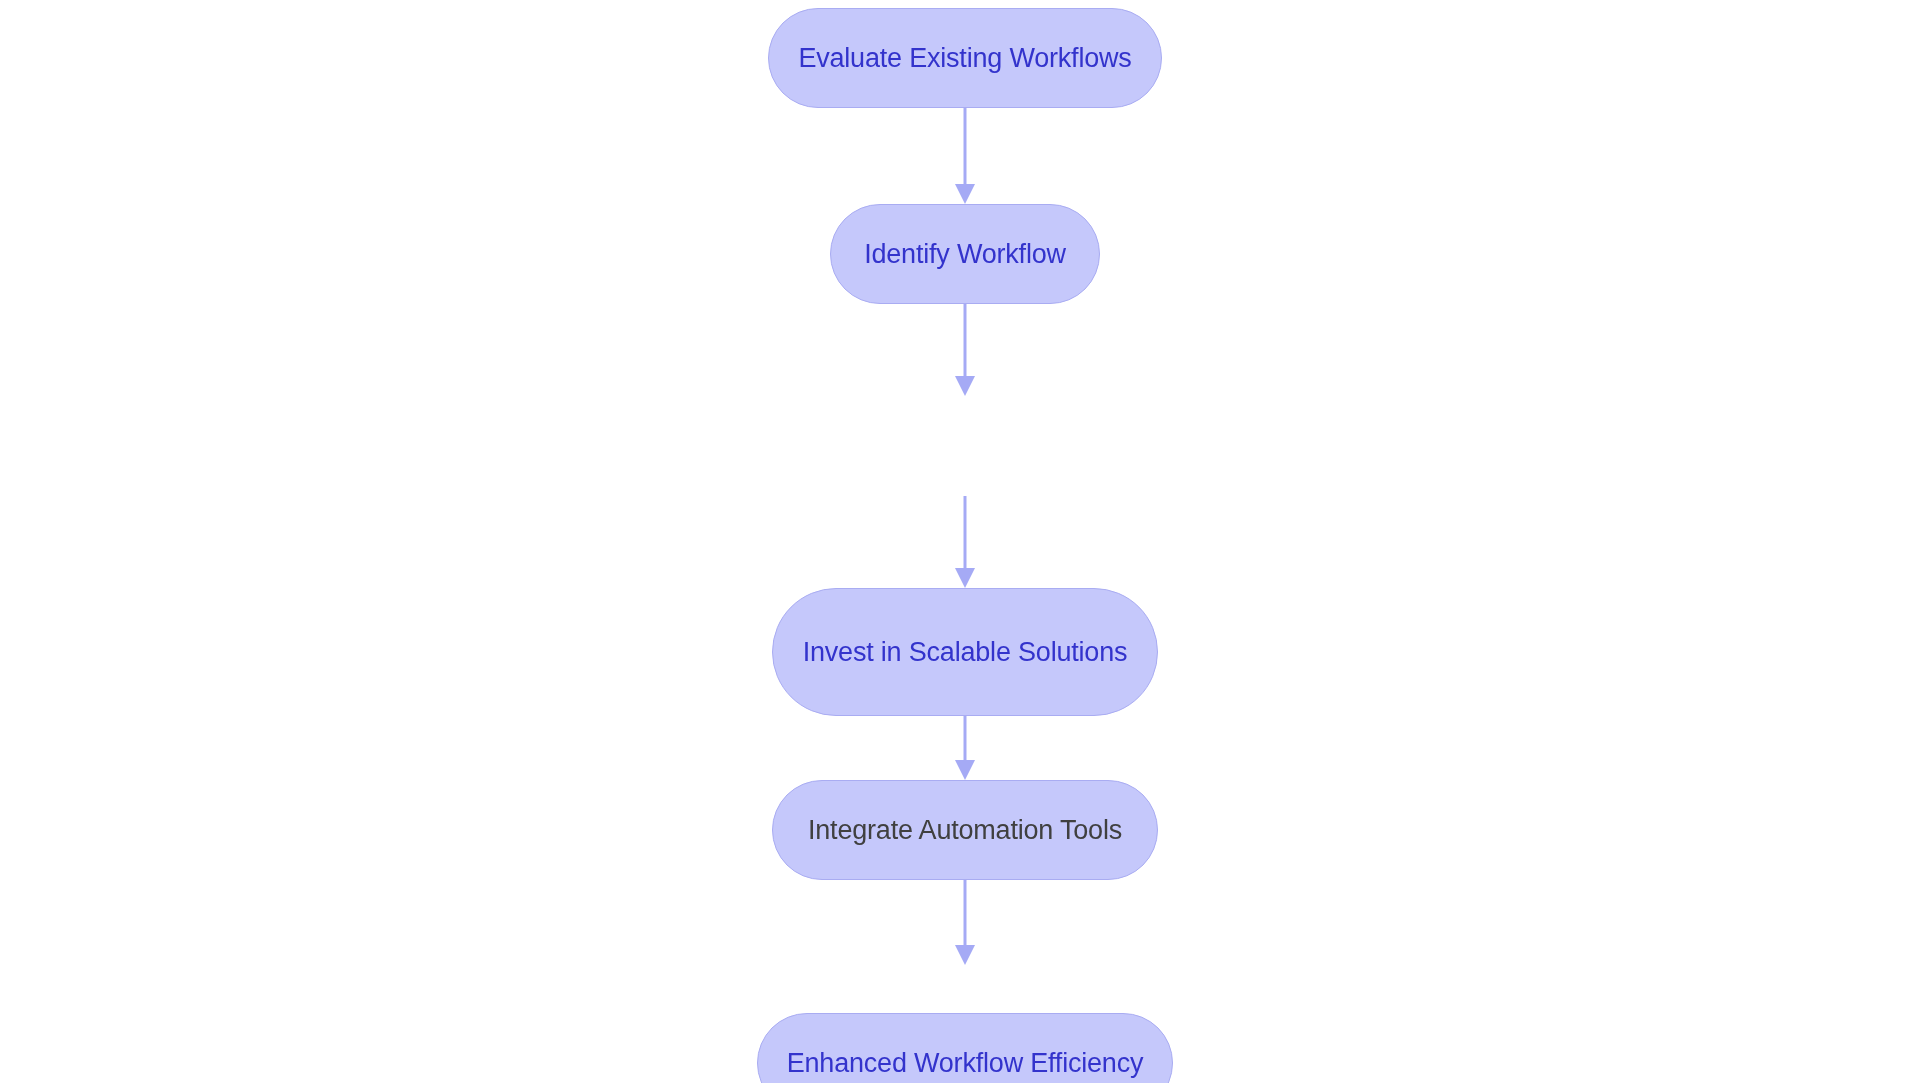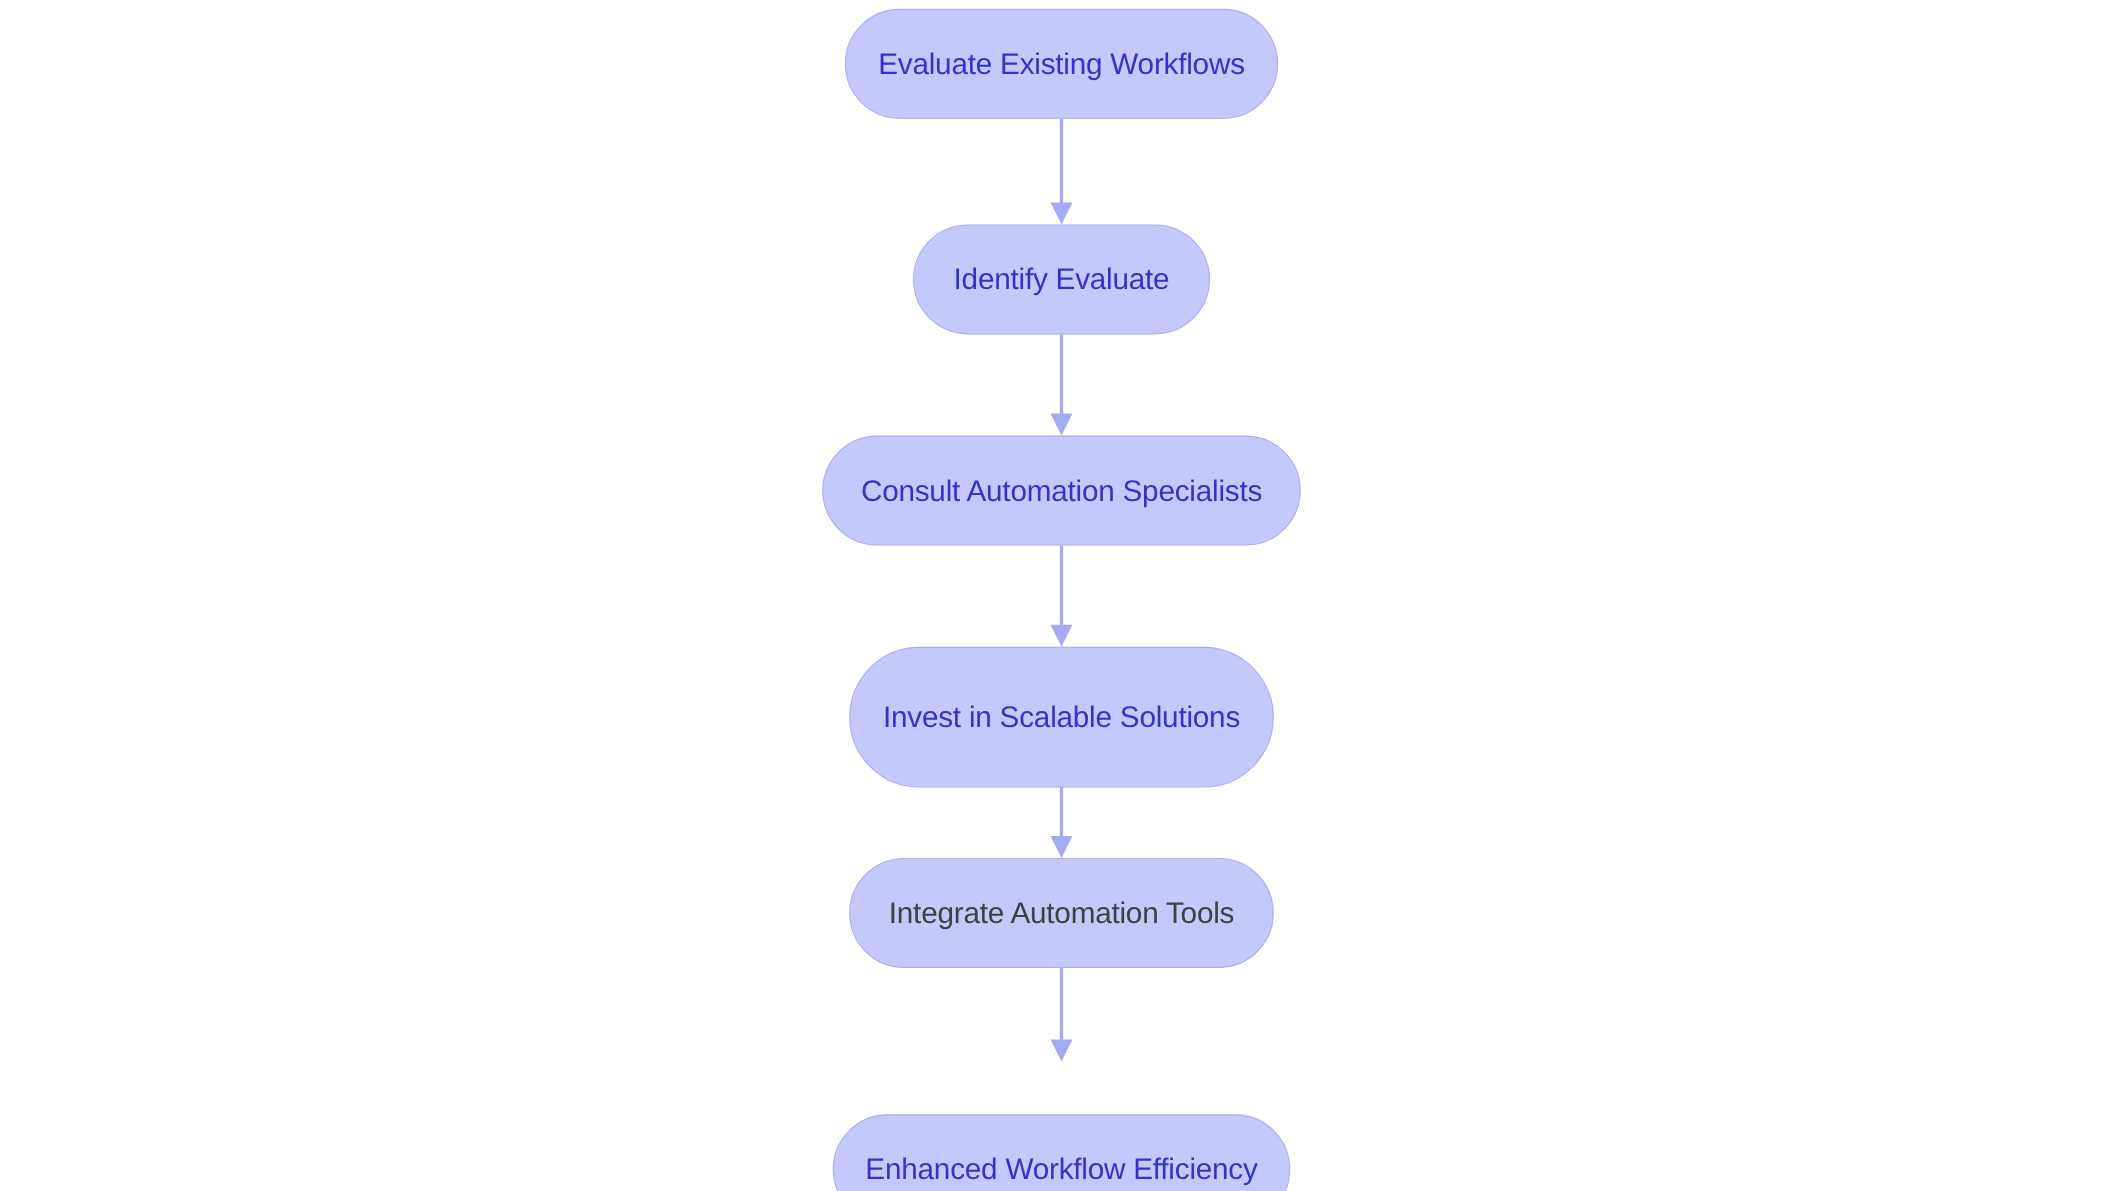--- a/index.html
+++ b/index.html
@@ -90,24 +90,21 @@
         <line x1="965" y1="880" x2="965" y2="948" stroke="#a5aaf5" stroke-width="3"></line>
         <polygon points="955,945 975,945 965,965" fill="#a5aaf5"></polygon>
       </g>
     </svg>
 
   <div id="node-layer">
       <div class="flow-node" style="left: 965px; top: 8px; width: 394px; height: 100px; background: rgb(197, 200, 251); border-color: rgb(169, 172, 242);">
         <span class="flow-node-label" style="color: rgb(51, 51, 204); font-size: 27px;">Evaluate Existing Workflows</span>
       </div>
       <div class="flow-node" style="left: 965px; top: 204px; width: 270px; height: 100px; background: rgb(197, 200, 251); border-color: rgb(169, 172, 242);">
-        <span class="flow-node-label" style="color: rgb(51, 51, 204); font-size: 27px;">Identify Evaluate</span>
-      </div>
-      <div class="flow-node" style="left: 965px; top: 396px; width: 435px; height: 100px; background: rgb(197, 200, 251); border-color: rgb(169, 172, 242);">
-        <span class="flow-node-label" style="color: rgb(51, 51, 204); font-size: 27px;">Consult Automation Specialists</span>
+        <span class="flow-node-label" style="color: rgb(51, 51, 204); font-size: 27px;">Identify Workflow</span>
       </div>
       <div class="flow-node" style="left: 965px; top: 588px; width: 386px; height: 128px; background: rgb(197, 200, 251); border-color: rgb(169, 172, 242);">
         <span class="flow-node-label" style="color: rgb(51, 51, 204); font-size: 27px;">Invest in Scalable Solutions</span>
       </div>
       <div class="flow-node" style="left: 965px; top: 780px; width: 386px; height: 100px; background: rgb(197, 200, 251); border-color: rgb(169, 172, 242);">
         <span class="flow-node-label" style="color: #404040; font-size: 27px;">Integrate Automation Tools</span>
       </div>
       <div class="flow-node" style="left: 965px; top: 965px; width: 416px; height: 100px; background: rgb(197, 200, 251); border-color: rgb(169, 172, 242); margin-top: 48px;">
         <span class="flow-node-label" style="color: rgb(51, 51, 204); font-size: 27px;">Enhanced Workflow Efficiency</span>
       </div>

